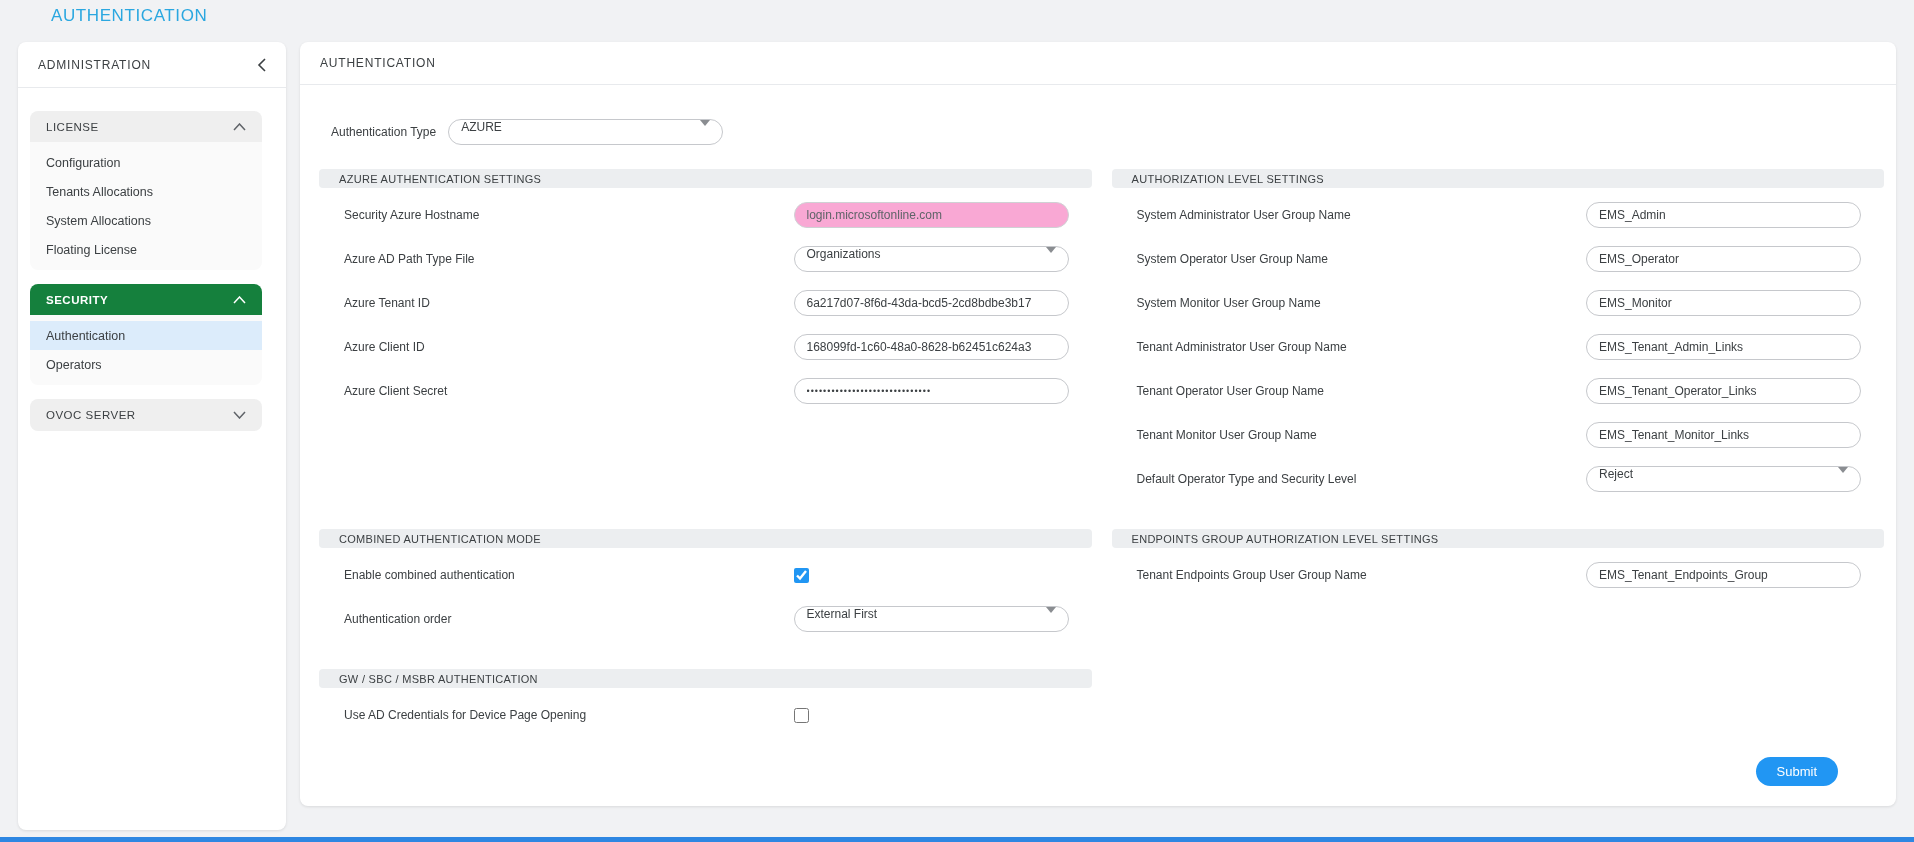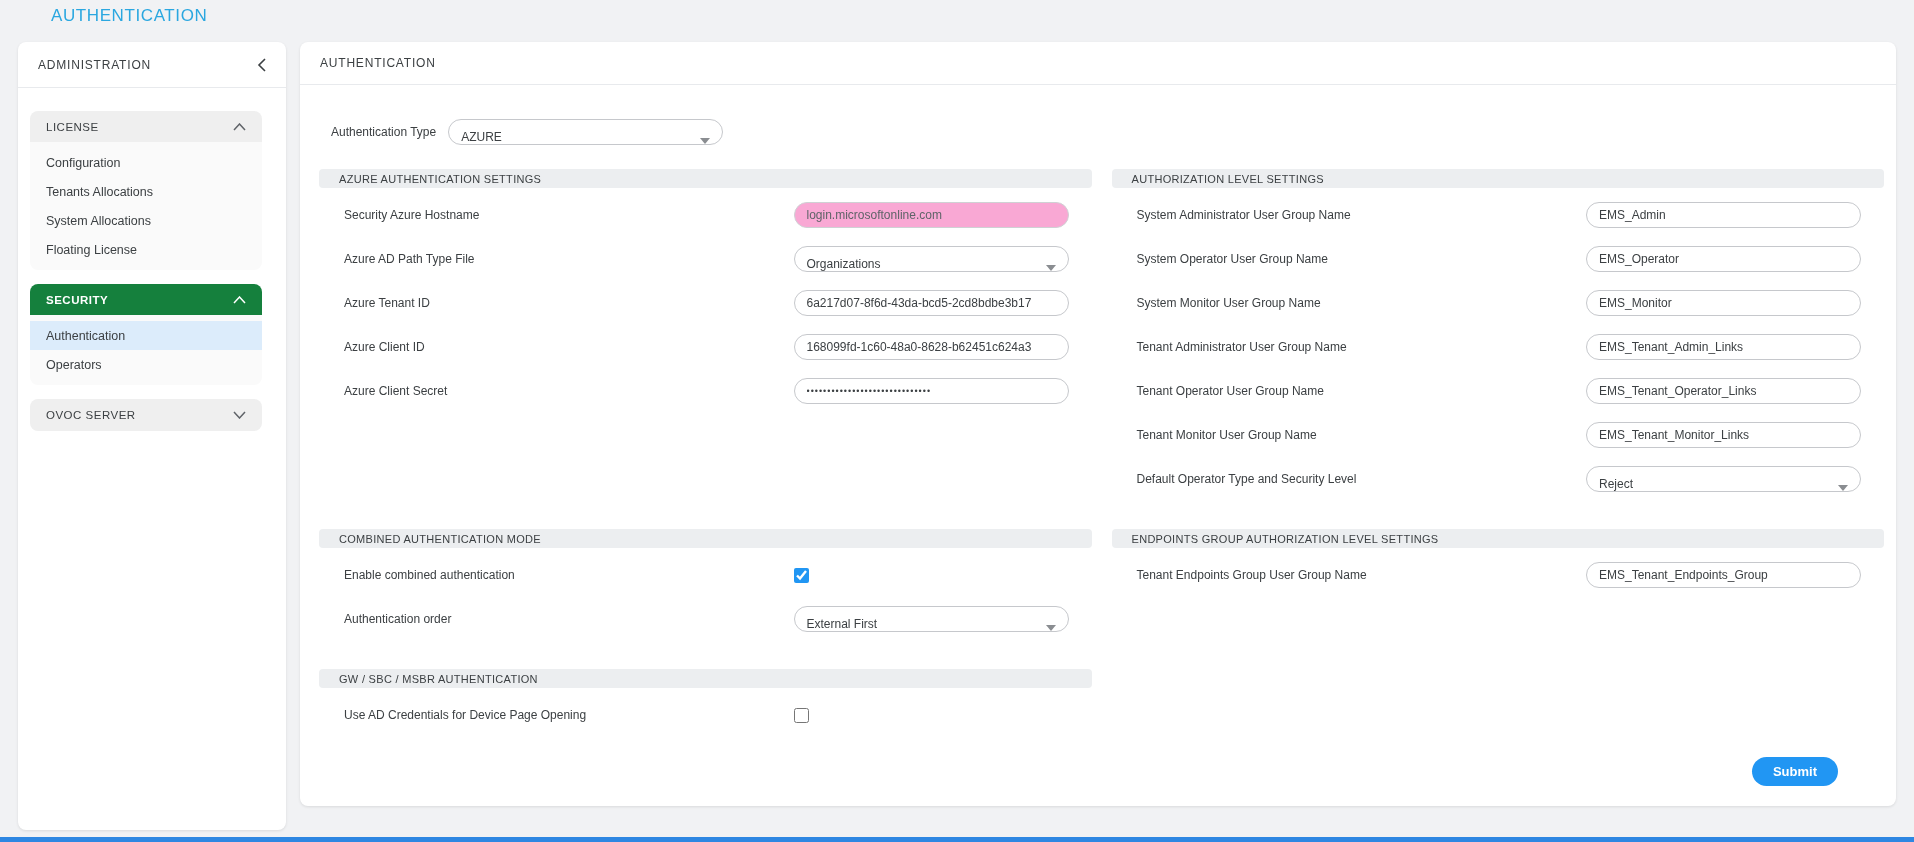--- a/index.html
+++ b/index.html
@@ -69,34 +69,34 @@
   .frow.first { margin-top: 5px; }
 
   .text-input, .select {
     width: 275px; height: 26px; border: 1px solid #c6c8cc; border-radius: 13px;
     background: #fff; font-size: 12px; color: #3c4043;
     font-family: "Liberation Sans", sans-serif;
   }
   .text-input { padding: 0 12px; outline: none; }
   .text-input.disabled { background: #f9a8d4; color: #5f6368; border-color: #cfd1d4; }
   .select {
-    display: flex; align-items: flex-end; justify-content: space-between;
+    display: flex; align-items: flex-start; justify-content: space-between;
     padding: 0 12px; cursor: pointer;
   }
   .caret {
     width: 0; height: 0; border-left: 5px solid transparent;
     border-right: 5px solid transparent; border-top: 6px solid #8a8d91;
   }
   .ctrl-cell { width: 275px; display: flex; align-items: center; }
   .checkbox { width: 15px; height: 15px; accent-color: #2196f3; cursor: pointer; }
 
   .submit-row { display: flex; justify-content: flex-end; padding: 20px 46px 20px 0; margin-top: auto; }
   .submit-btn {
     background: #2196f3; color: #fff; border: none; border-radius: 15px;
-    padding: 7px 21px; font-size: 13px; font-weight: bold; cursor: pointer;
+    padding: 7px 21px; font-size: 13px; font-weight: normal; cursor: pointer;
     font-family: "Liberation Sans", sans-serif;
   }
   .bottom-bar { position: absolute; left: 0; right: 0; bottom: 0; height: 5px; background: #2e87e2; }
 </style>
 </head>
 <body>
 
 <div class="page-title">AUTHENTICATION</div>
 
 <div class="layout">

